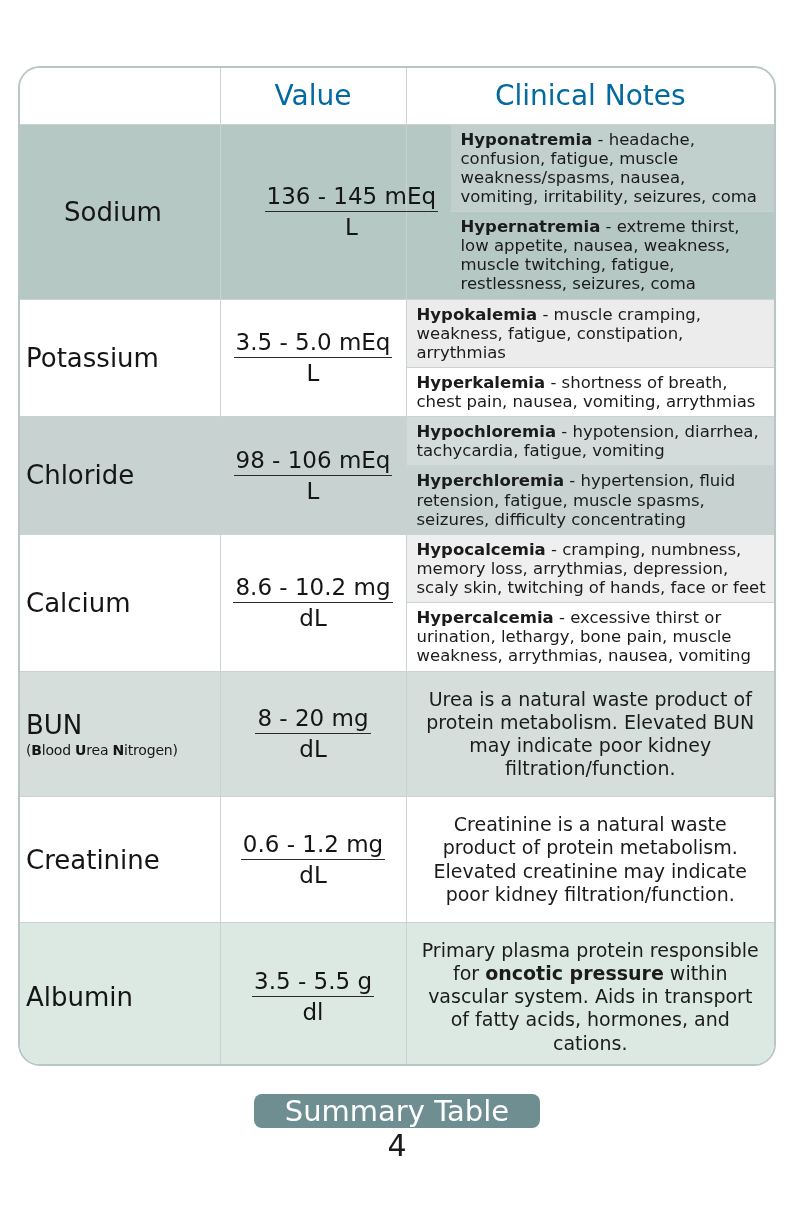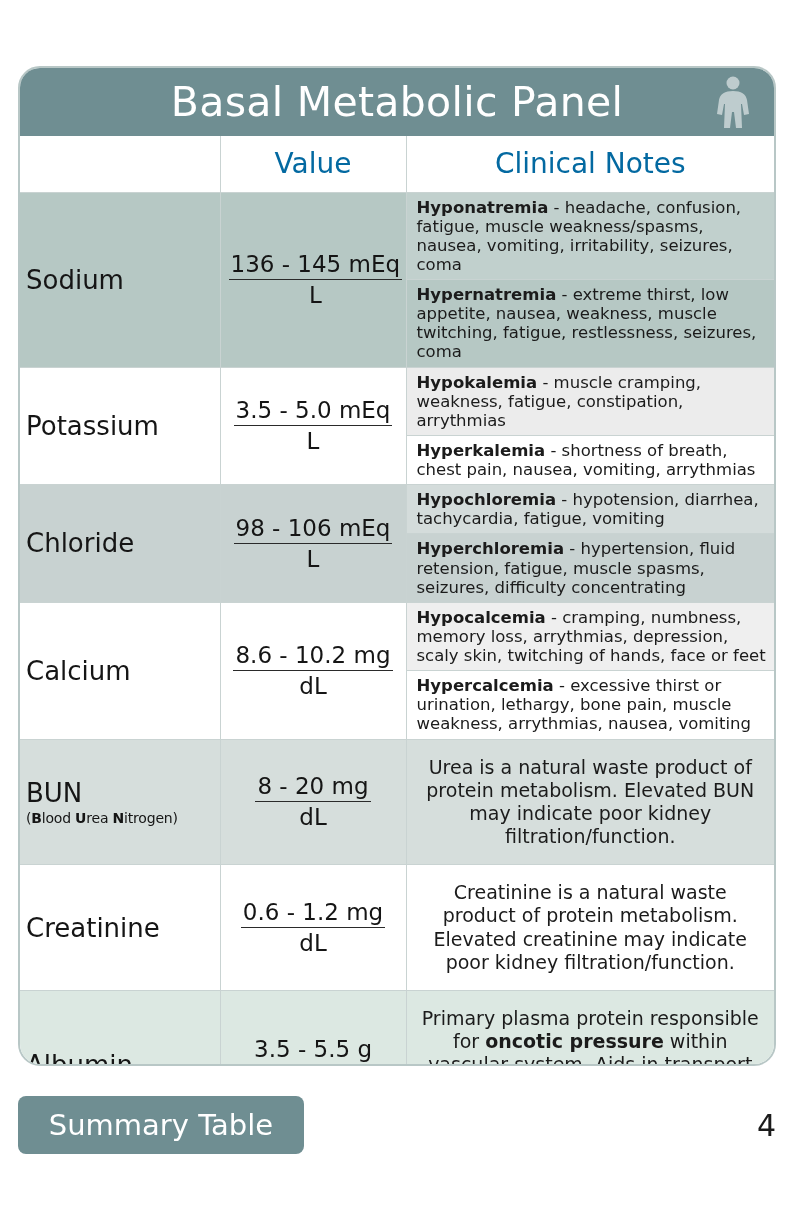--- a/index.html
+++ b/index.html
@@ -130,41 +130,42 @@
     color: #1b1b1b;
   }
   .note-block + .note-block {
     border-top: 1px solid #c9d3d2;
   }
   .note-block.center { text-align: center; font-size: 19px; line-height: 1.22; padding: 16px 10px; }
   .note-block b { font-weight: bold; }
   .note-block .lead { font-weight: bold; }
 
   
-  .tint-a td { background: #b6c8c4; }
+  .tint-a td { background: #b6c8c4; padding-left: 44px; }
   .tint-b td { background: #ffffff; }
   .tint-c td { background: #c8d2d1; }
   .tint-d td { background: #ffffff; }
   .tint-e td { background: #d6dedc; }
   .tint-f td { background: #ffffff; }
   .tint-g td { background: #dce8e2; }
   .tint-a .note-block:nth-child(1) { background: rgba(255,255,255,0.16); }
   .tint-b .note-block:nth-child(1) { background: #ececec; }
   .tint-c .note-block:nth-child(1) { background: rgba(255,255,255,0.22); }
   .tint-d .note-block:nth-child(1) { background: #efefef; }
 
   .footer {
     position: absolute;
     left: 18px;
     top: 1094px;
     width: 758px;
     height: 62px;
     display: flex;
     align-items: center;
     justify-content: space-between;
+    flex-direction: column;
   }
   .btn {
     width: 286px;
     height: 58px;
     background: #6f8e92;
     border-radius: 8px;
     color: #ffffff;
     font-size: 29px;
     display: flex;
     align-items: center;
@@ -177,27 +178,20 @@
     color: #1b1b1b;
   }
 </style>
 </head>
 <body>
 
 <div class="top-strip"></div>
 
 <div class="card">
 
-  <div class="title-bar">
-    <h1>Basal Metabolic Panel</h1>
-    <svg class="body-icon" viewBox="0 0 38 56">
-      <circle cx="19" cy="9" r="6.5" fill="#ffffff"></circle>
-      <path d="M19 17 C11 17 6 20 5 26 L3 40 L8 41 L10 30 L11 30 L10 54 L16 54 L18 38 L20 38 L22 54 L28 54 L27 30 L28 30 L30 41 L35 40 L33 26 C32 20 27 17 19 17 Z" fill="#ffffff"></path>
-    </svg>
-  </div>
 
   <table>
     <colgroup>
       <col class="c-name">
         <col class="c-val">
         <col class="c-note">
     </colgroup>
     <thead>
       <tr>
         <th class="blank"></th>

